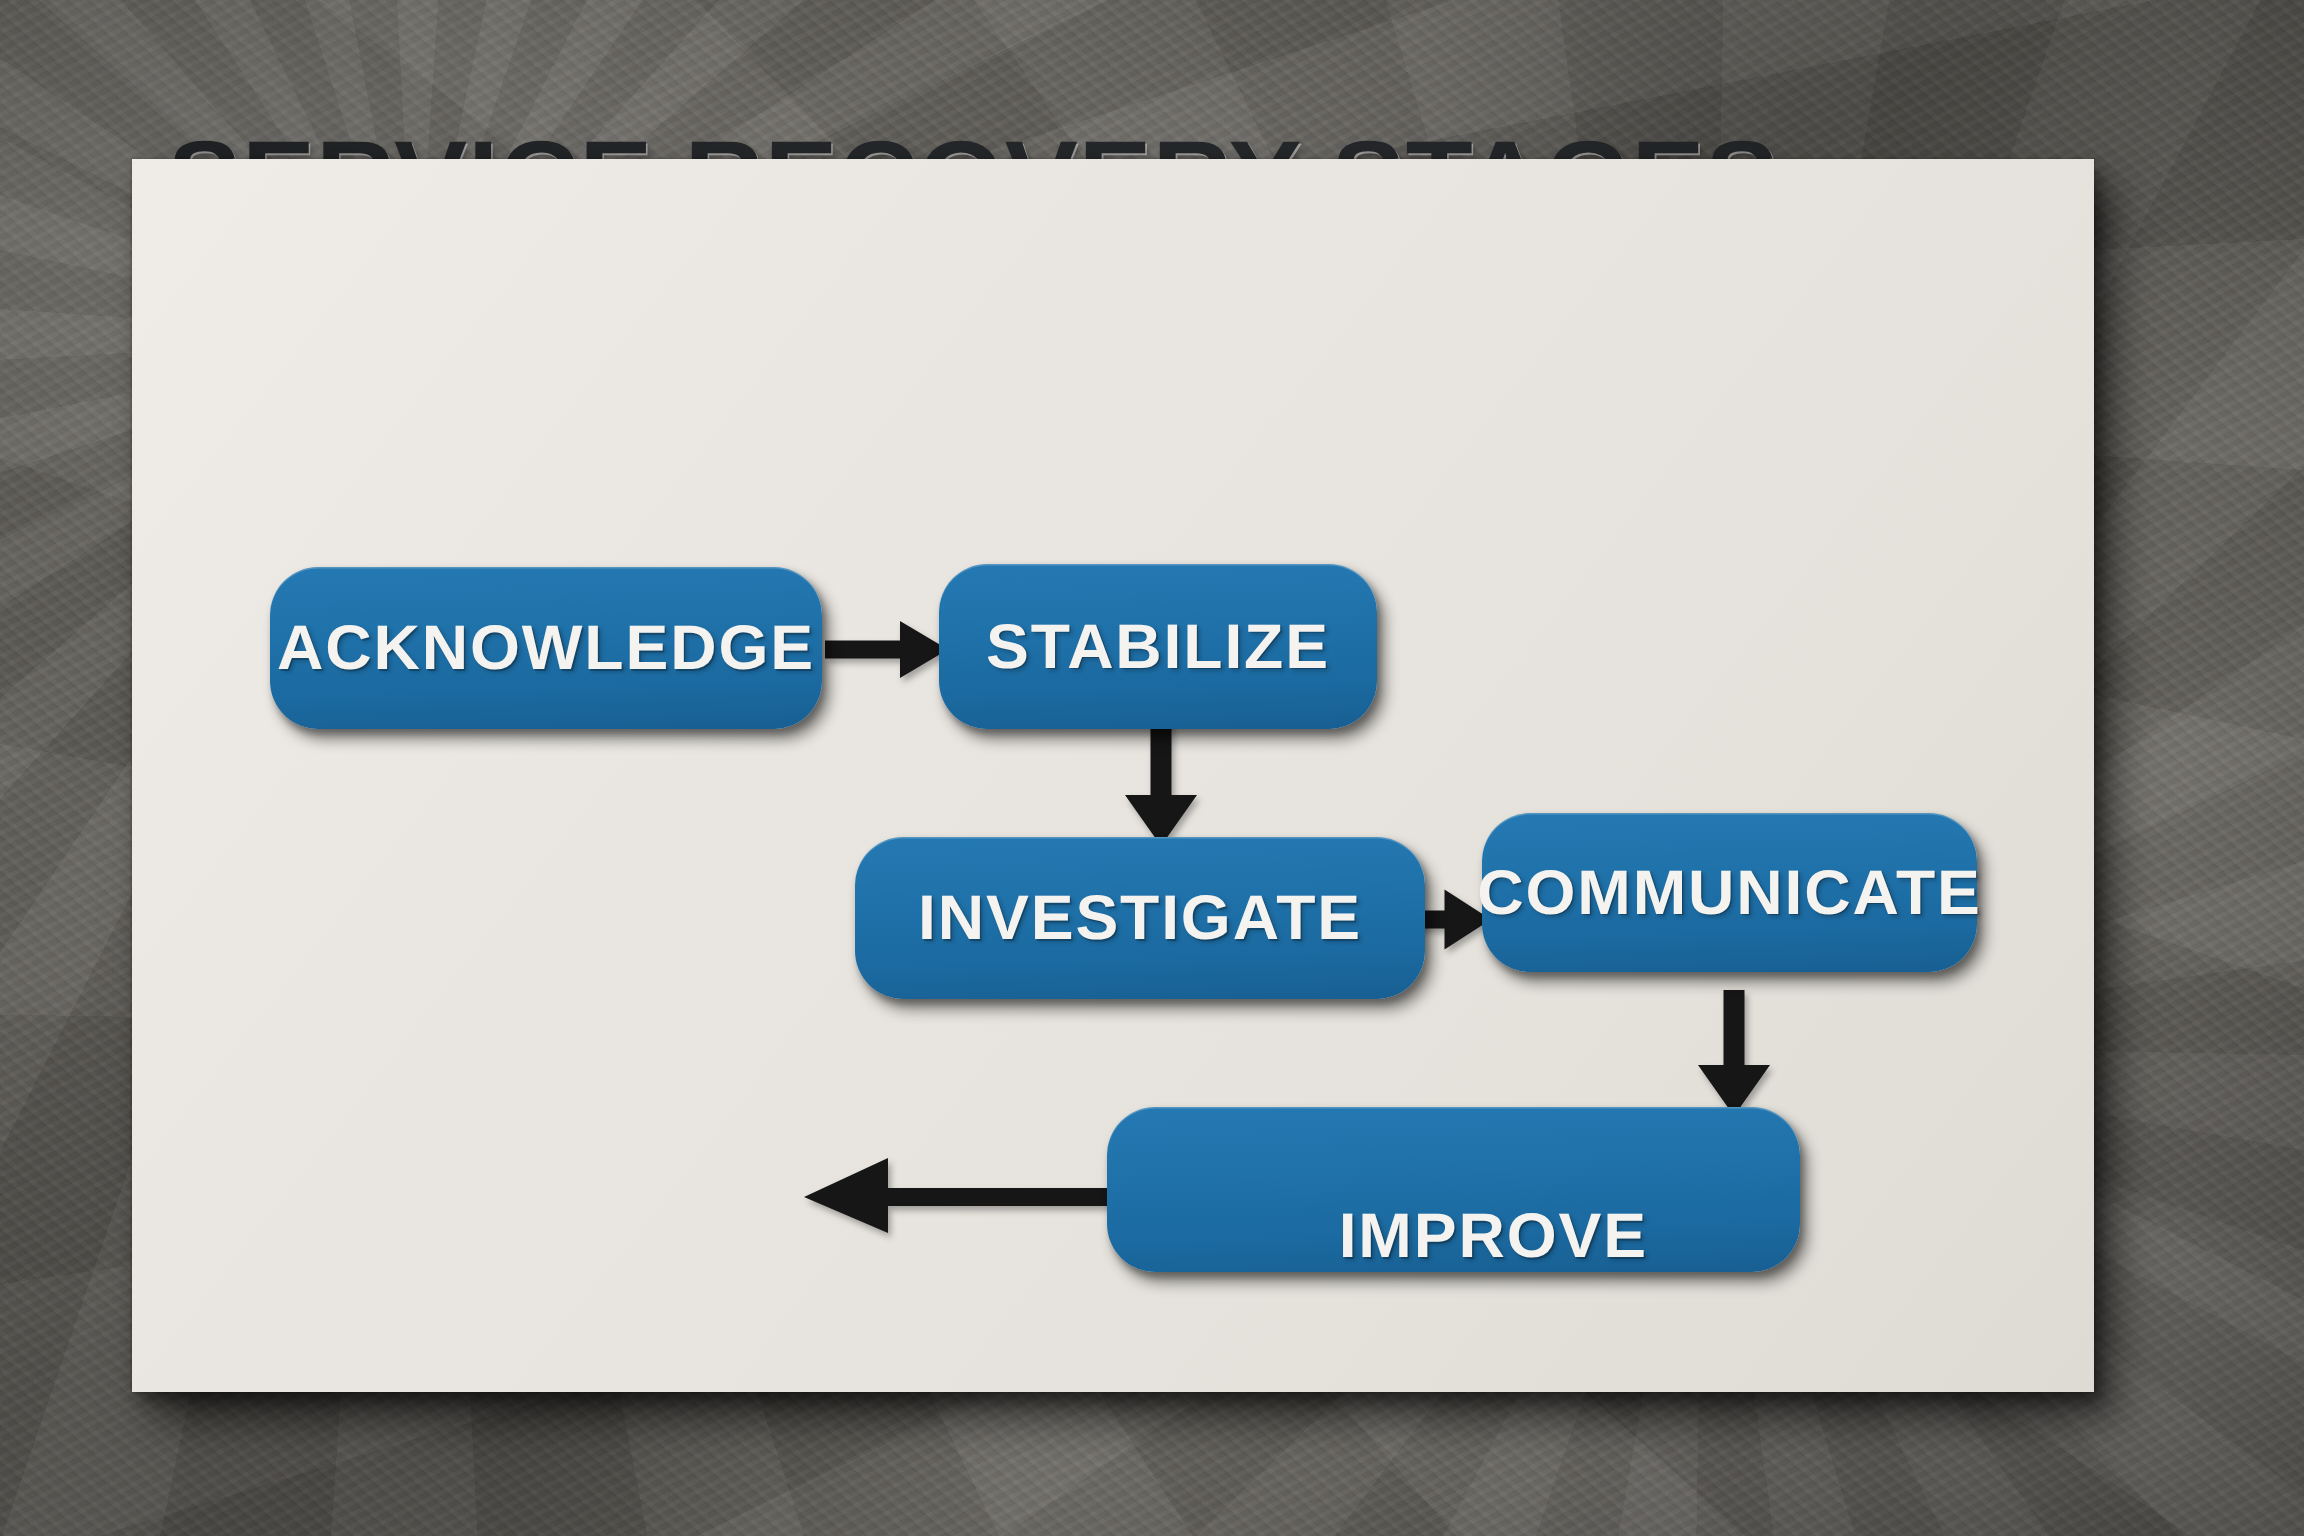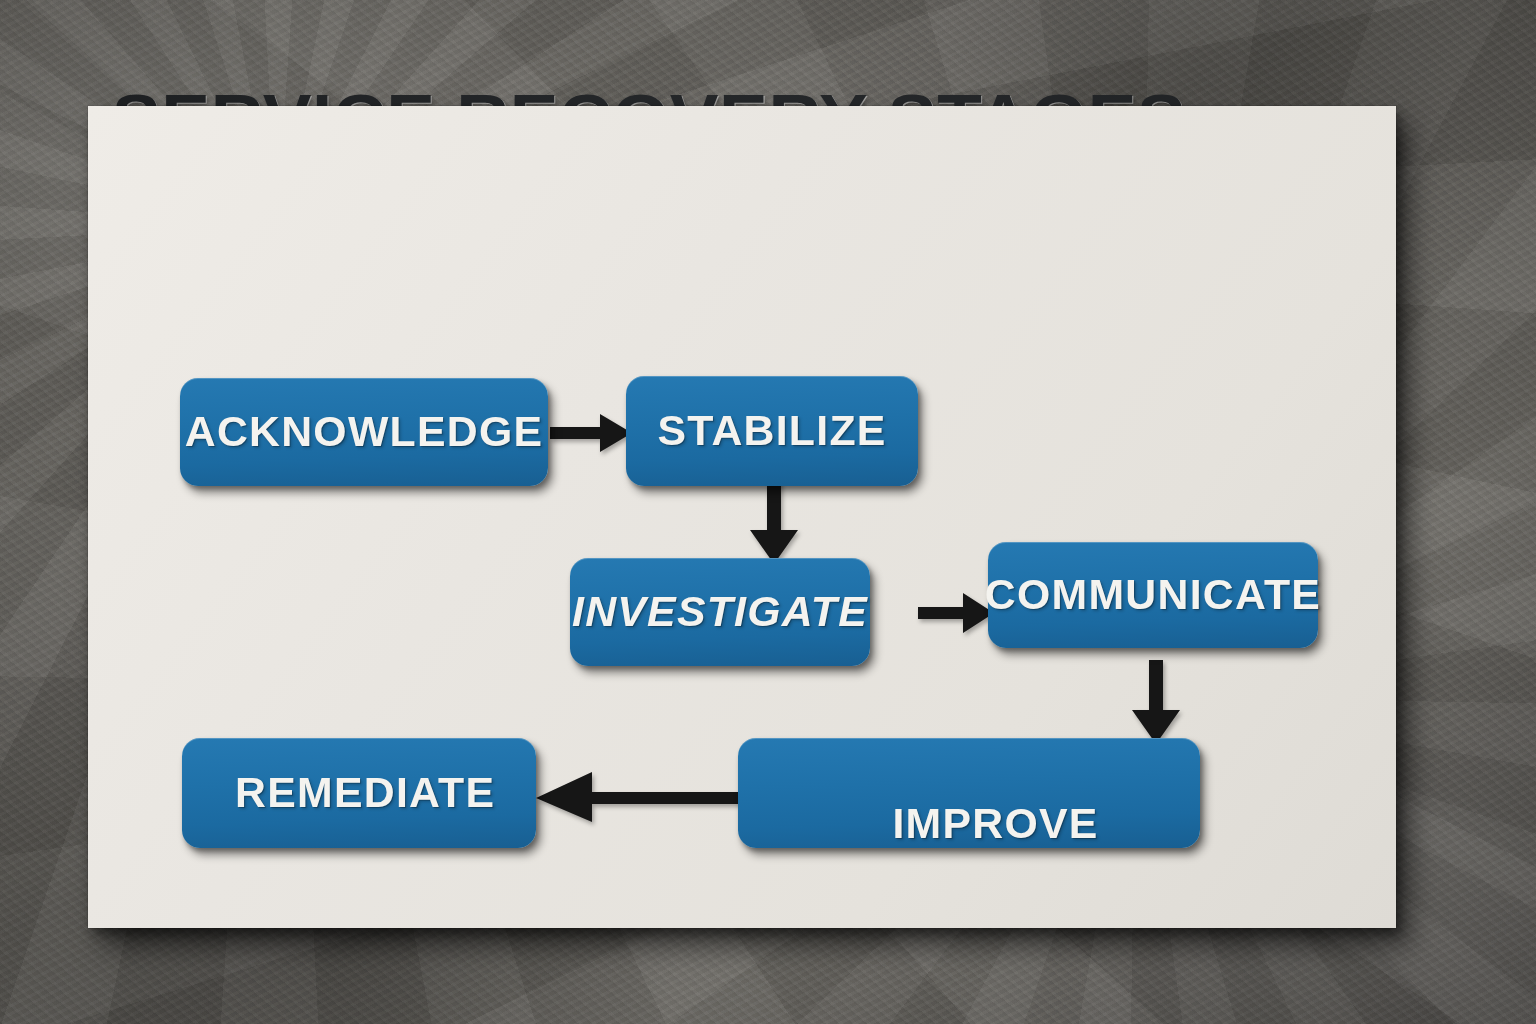--- a/index.html
+++ b/index.html
@@ -77,21 +77,21 @@
     text-shadow:
       1px 1px 0 rgba(255,255,255,0.55),
       2px 3px 4px rgba(0,0,0,0.30);
   }
 
   
   .node {
     position: absolute;
     display: flex;
     align-items: center;
-    border-radius: 18px;
+    border-radius: 32px;
     background-image: linear-gradient(178deg, #2579b2 0%, #1f71a9 40%, #1b6aa1 72%, #185f92 100%);
     box-shadow:
       5px 7px 9px rgba(0,0,0,0.42),
       2px 3px 4px rgba(0,0,0,0.28),
       inset 0 1px 0 rgba(255,255,255,0.22);
     z-index: 5;
   }
   .node span {
     display: block;
     width: 100%;
@@ -103,21 +103,21 @@
     font-family: "Liberation Sans Narrow", "Liberation Sans", sans-serif;
     transform: scaleX(1.02);
     text-shadow:
       1px 1px 0 rgba(0,0,0,0.22),
       2px 2px 3px rgba(0,0,0,0.22);
     white-space: nowrap;
   }
 
   #node-acknowledge { left: 180px;  top: 378px; width: 368px; height: 108px; }
   #node-stabilize   { left: 626px;  top: 376px; width: 292px; height: 110px; }
-  #node-investigate { left: 570px;  top: 558px; width: 300px; height: 108px; font-style: italic; }
+  #node-investigate { left: 570px;  top: 558px; width: 380px; height: 108px; }
   #node-communicate { left: 988px;  top: 542px; width: 330px; height: 106px; }
   #node-improve     { left: 738px;  top: 738px; width: 462px; height: 110px; align-items: flex-end; }
   #node-remediate   { left: 182px;  top: 738px; width: 354px; height: 110px; }
 
   #node-improve span   { transform: scaleX(1.02) translateX(26px); }
   #node-remediate span { transform: scaleX(1.02) translateX(6px); }
 
   
   .connector {
     position: absolute;
@@ -153,23 +153,20 @@
   </div>
 
   <div class="node" id="node-communicate">
     <span>COMMUNICATE</span>
   </div>
 
   <div class="node" id="node-improve">
     <span>IMPROVE</span>
   </div>
 
-  <div class="node" id="node-remediate">
-    <span>REMEDIATE</span>
-  </div>
 
   <svg class="connector" id="arrow-ack-stab" viewBox="0 0 86 58">
     <path d="M2 23 L52 23 L52 10 L84 29 L52 48 L52 35 L2 35 Z" fill="#161616"></path>
   </svg>
 
   <svg class="connector" id="arrow-stab-inv" viewBox="0 0 68 86">
     <path d="M27 0 L41 0 L41 50 L58 50 L34 84 L10 50 L27 50 Z" fill="#161616"></path>
   </svg>
 
   <svg class="connector" id="arrow-inv-comm" viewBox="0 0 80 58">

